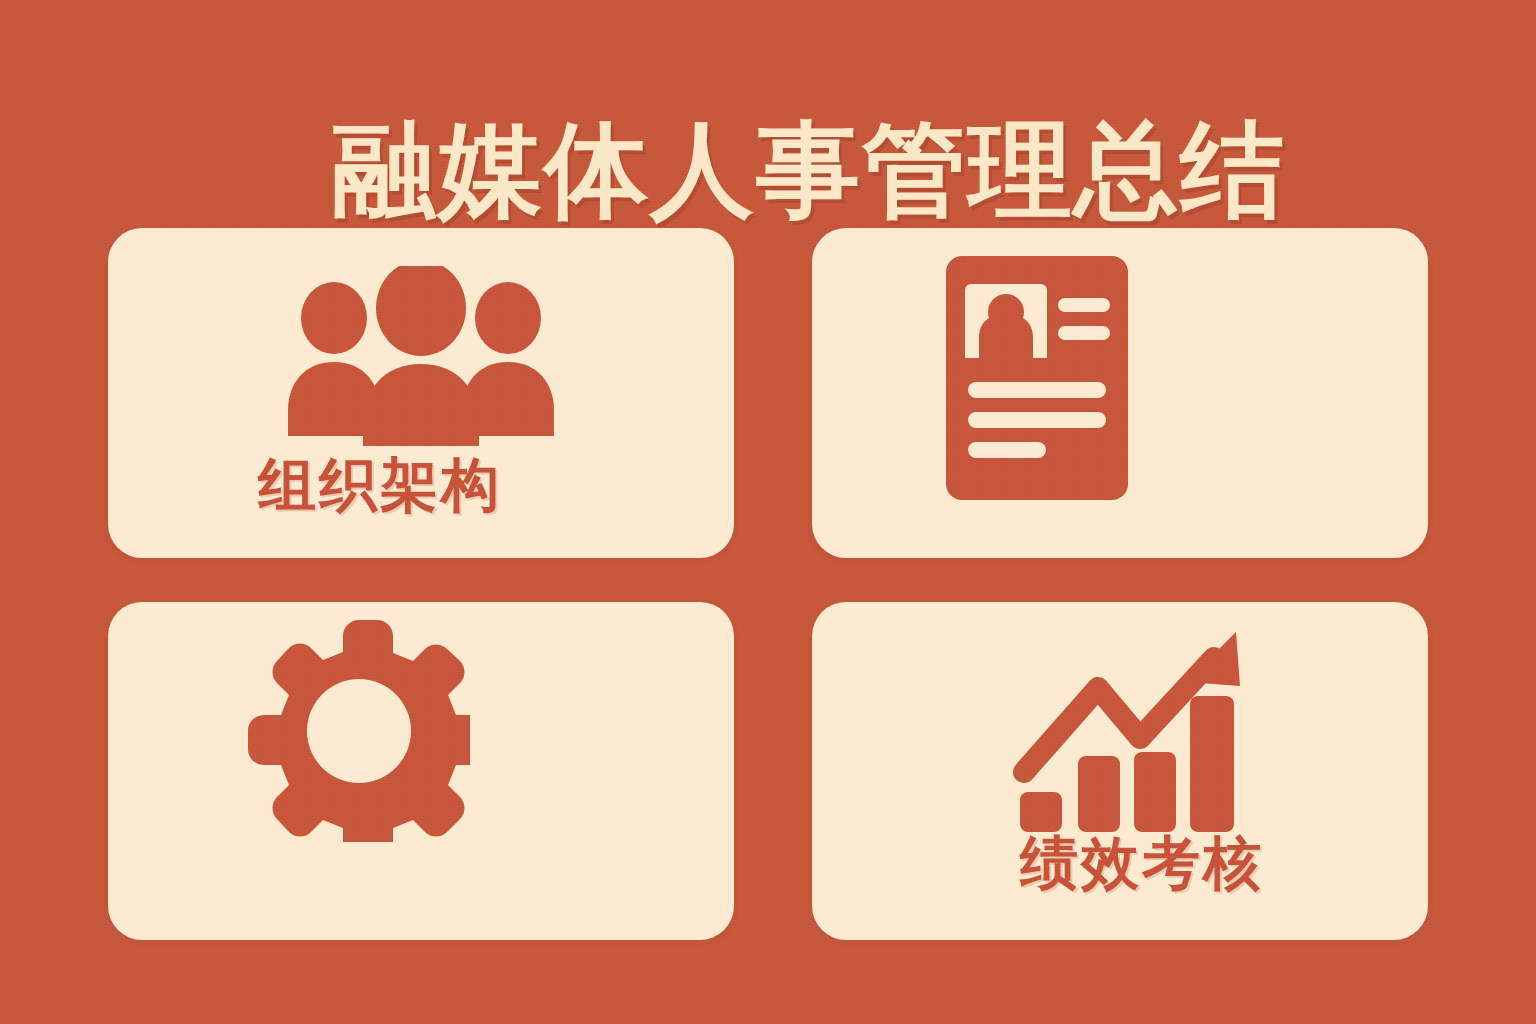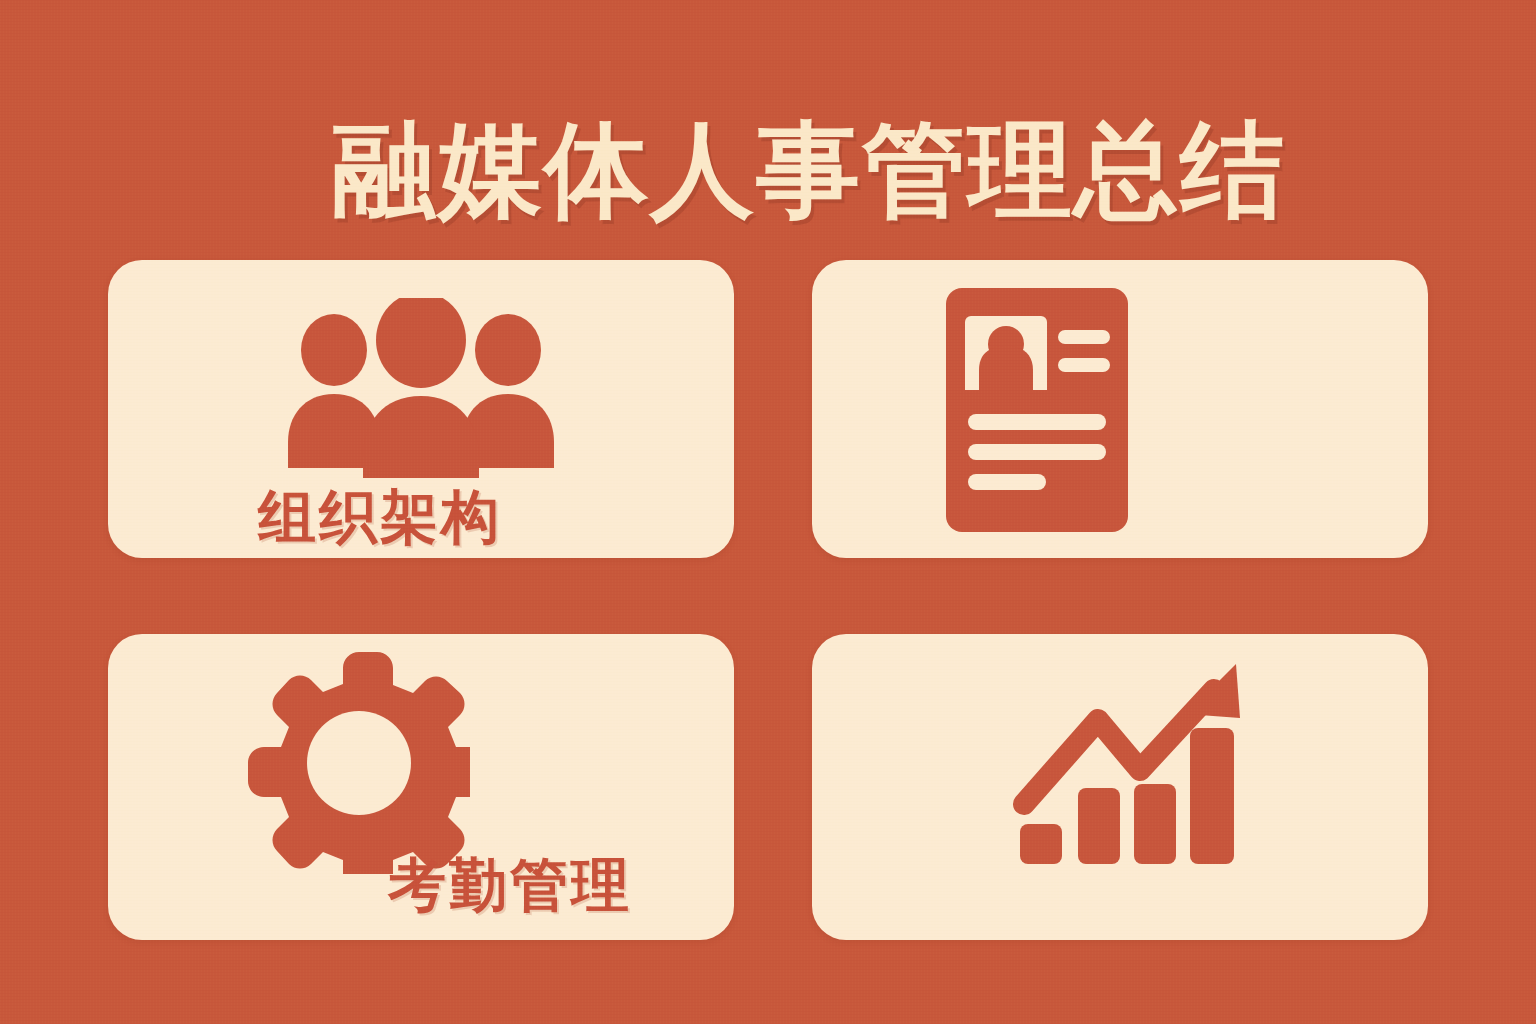--- a/index.html
+++ b/index.html
@@ -65,21 +65,20 @@
     column-gap: 78px;
     row-gap: 44px;
   }
 
   .card {
     position: relative;
     background: #FCEBD2;
     border-radius: 34px;
     overflow: hidden;
     box-shadow: 0 2px 6px rgba(120, 45, 26, .13);
-    margin-top: 32px;
   }
 
   .card .icon {
     position: absolute;
     display: block;
   }
 
   .card .label {
     position: absolute;
     font-size: 58px;
@@ -158,37 +157,37 @@
 
     <div class="card card-attend">
       <span class="icon">
         <svg viewBox="0 0 222 222" width="222" height="222" aria-hidden="true">
           <g fill="#C8563C">
             <path d="M111 0c-9 0-16 7-16 16v16l-20 8-12-12c-6-6-16-6-22 0L29 41c-6 6-6 16 0 22l12 12-8 20H16c-9 0-16 7-16 16v18c0 9 7 16 16 16h17l8 20-12 12c-6 6-6 16 0 22l12 13c6 6 16 6 22 0l12-12 20 8v17c0 9 7 16 16 16h18c9 0 16-7 16-16v-17l20-8 12 12c6 6 16 6 22 0l13-13c6-6 6-16 0-22l-12-12 8-20h17c9 0 16-7 16-16v-18c0-9-7-16-16-16h-17l-8-20 12-12c6-6 6-16 0-22l-13-12c-6-6-16-6-22 0l-12 12-20-8V16c0-9-7-16-16-16h-18z"></path>
           </g>
           <circle cx="111" cy="111" r="52" fill="#FCEBD2"></circle>
         </svg>
       </span>
-      <span class="label">考勤管理</span>
     </div>
 
     <div class="card card-perf">
       <span class="icon">
         <svg viewBox="0 0 250 218" width="250" height="218" aria-hidden="true">
           <g fill="#C8563C">
 
             <rect x="20" y="172" width="42" height="40" rx="8"></rect>
             <rect x="78" y="136" width="42" height="76" rx="8"></rect>
             <rect x="134" y="132" width="42" height="80" rx="8"></rect>
             <rect x="190" y="76" width="44" height="136" rx="8"></rect>
 
             <path d="M24 152 L98 68 L140 118 L214 38" fill="none" stroke="#C8563C" stroke-width="22" stroke-linecap="round" stroke-linejoin="round"></path>
 
             <path d="M236 12 L240 66 L186 62 Z"></path>
           </g>
         </svg>
       </span>
+      <span class="label">绩效考核</span>
     </div>
 
   </div>
 </div>
 
 <div class="grain"></div>
 
 </body></html>

